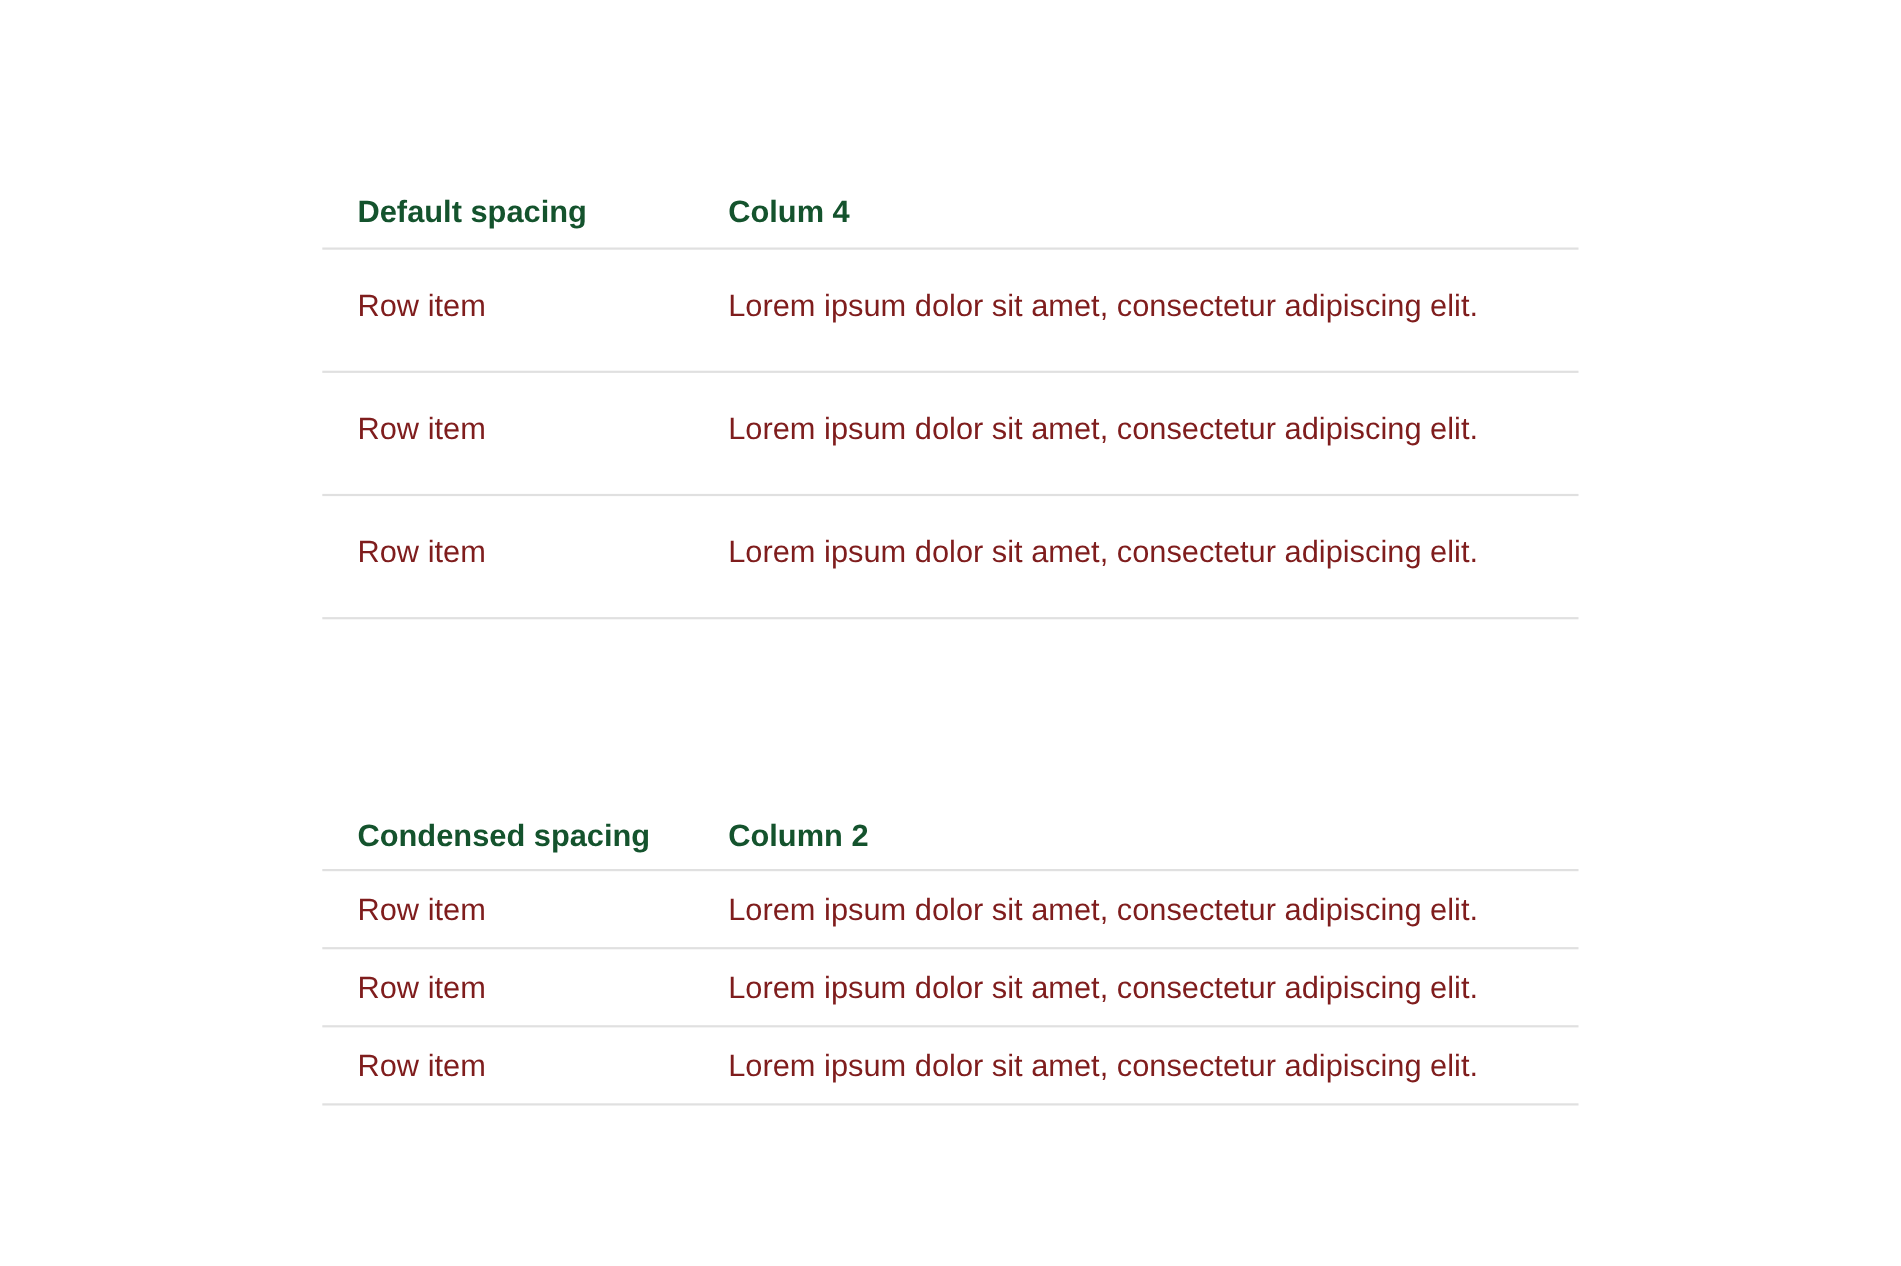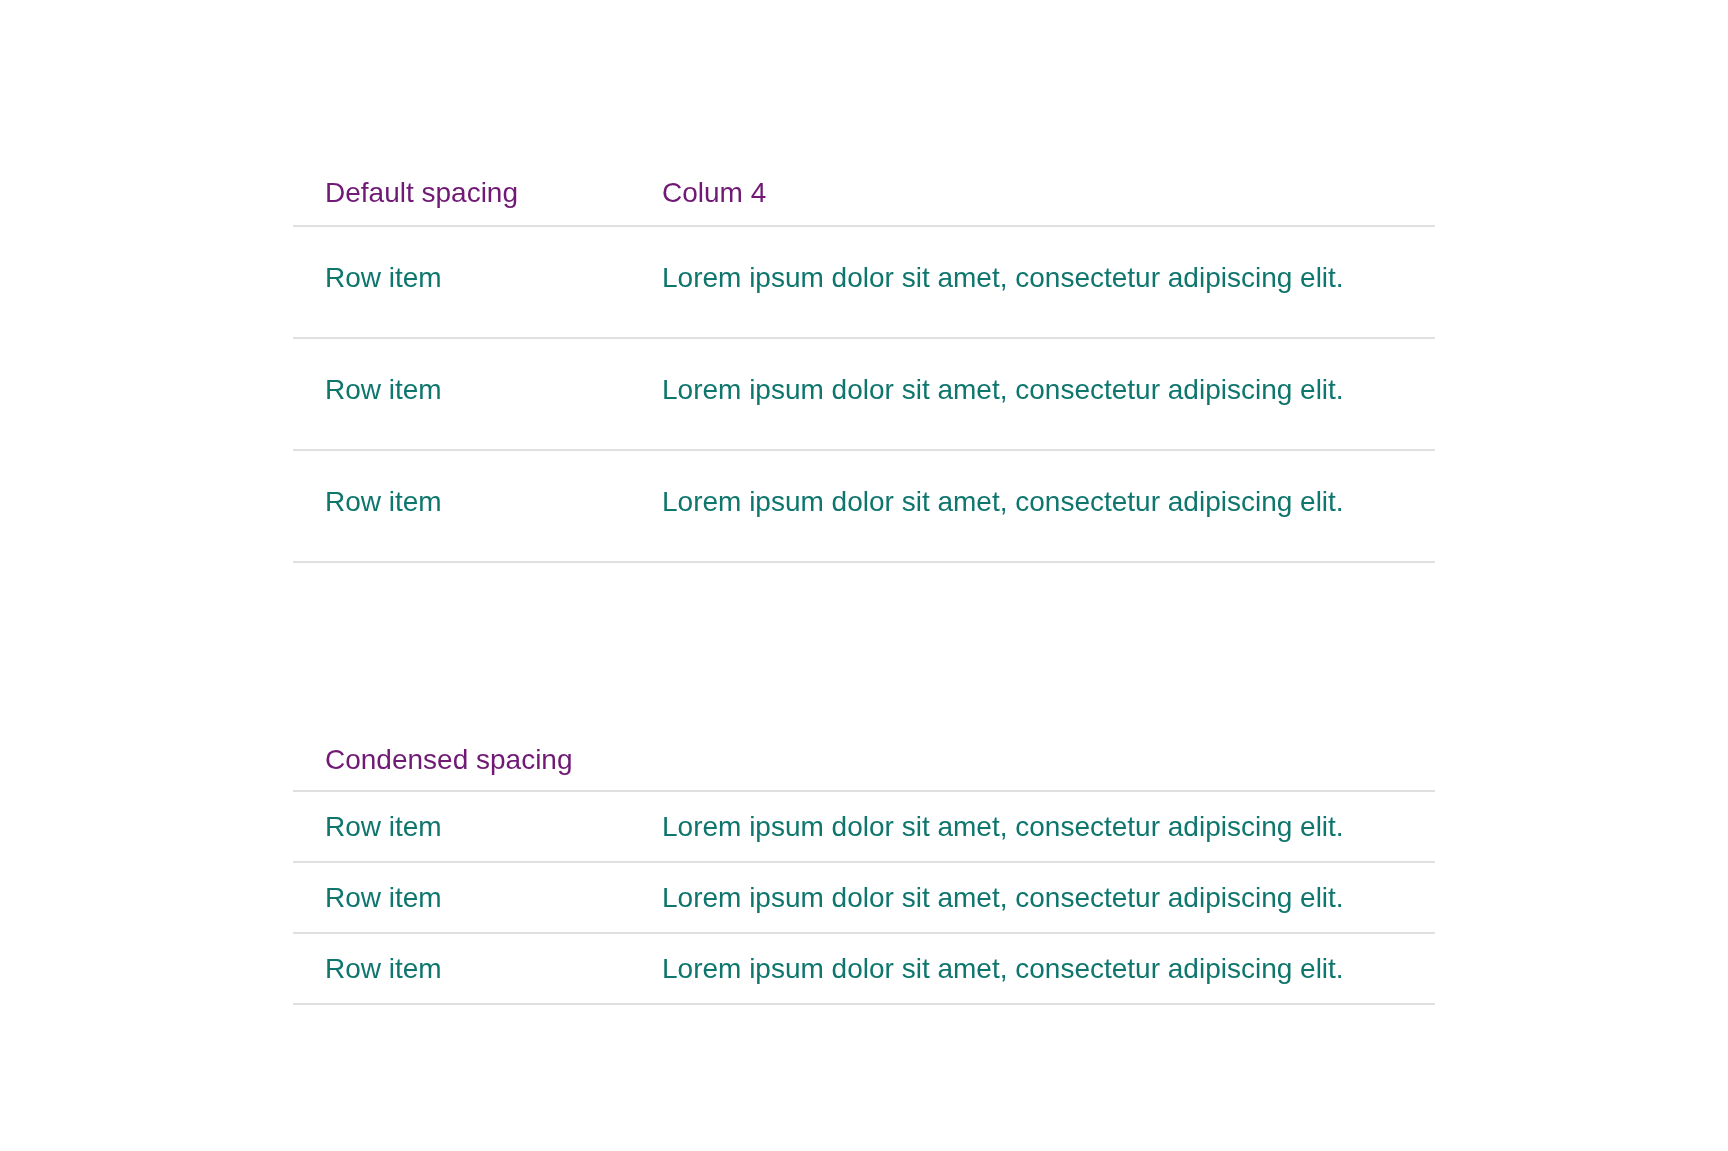--- a/index.html
+++ b/index.html
@@ -32,28 +32,28 @@
     display: grid;
     grid-template-columns: 337px 1fr;
     box-sizing: border-box;
     border-bottom: 2px solid #e0e0e0;
   }
   .sl-cell {
     padding-left: 32px;
     box-sizing: border-box;
     font-size: 28px;
     line-height: 36px;
-    color: #0f766e;
+    color: #7f1d1d;
     letter-spacing: 0;
     white-space: nowrap;
     overflow: hidden;
   }
   .sl-th {
-    font-weight: 400;
-    color: #701a75;
+    font-weight: 700;
+    color: #14532d;
   }
 
   
   .sl-default .sl-header {
     height: 104px;
     align-items: end;
   }
   .sl-default .sl-header .sl-cell { padding-bottom: 14px; }
   .sl-default .sl-row {
     height: 112px;
@@ -91,20 +91,21 @@
     </div>
     <div class="sl-row">
       <div class="sl-cell">Row item</div>
       <div class="sl-cell">Lorem ipsum dolor sit amet, consectetur adipiscing elit.</div>
     </div>
   </section>
 
   <section class="structured-list sl-condensed">
     <div class="sl-header">
       <div class="sl-cell sl-th">Condensed spacing</div>
+      <div class="sl-cell sl-th">Column 2</div>
     </div>
     <div class="sl-row">
       <div class="sl-cell">Row item</div>
       <div class="sl-cell">Lorem ipsum dolor sit amet, consectetur adipiscing elit.</div>
     </div>
     <div class="sl-row">
       <div class="sl-cell">Row item</div>
       <div class="sl-cell">Lorem ipsum dolor sit amet, consectetur adipiscing elit.</div>
     </div>
     <div class="sl-row">

